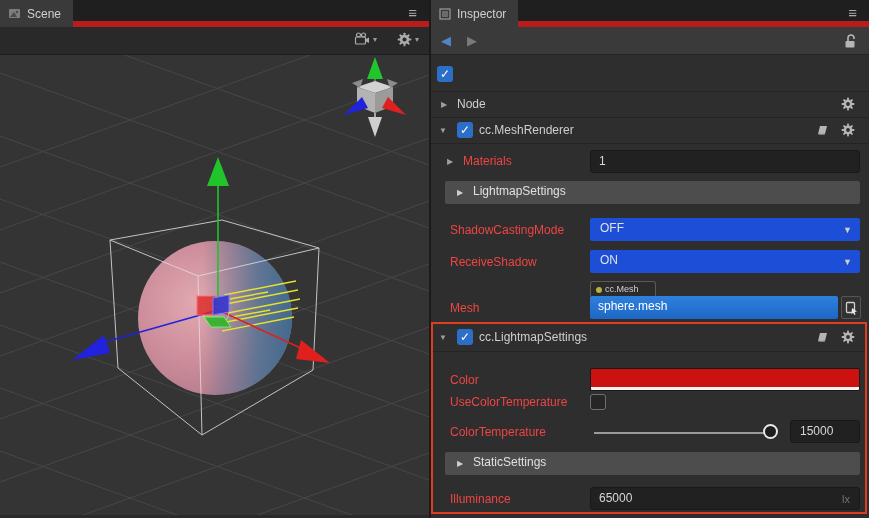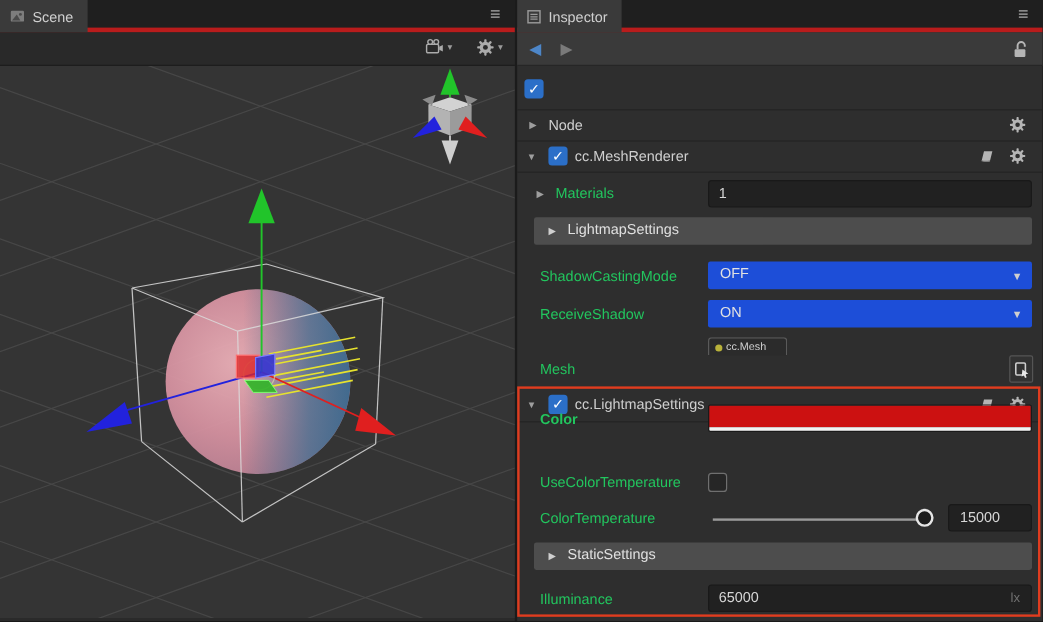--- a/index.html
+++ b/index.html
@@ -2,40 +2,40 @@
 <html><head>
 <meta charset="utf-8">
 <style>
   * { margin:0; padding:0; box-sizing:border-box; }
   html,body { background:#111; }
   body { font-family:"Liberation Sans", sans-serif; }
   #stage { position:relative; width:869px; height:518px; background:#1b1b1b; overflow:hidden;
            color:#c8c8c8; font-size:12px; }
 
   
-  .tabbar { position:absolute; top:0; height:27px; background:#1f1f1f; border-bottom:4px solid #b91c1c; }
+  .tabbar { position:absolute; top:0; height:27px; background:#1f1f1f; border-bottom:6px solid #b91c1c; }
   .tab { position:absolute; top:0; left:0; height:27px; background:#3a3a3a; display:flex; align-items:center;
          gap:6px; padding:0 12px 0 8px; color:#cfcfcf; }
   .menu-glyph { position:absolute; right:12px; top:4px; font-size:15px; color:#a8a8a8; }
 
   .toolbar-row { position:absolute; top:27px; height:28px; width:100%; }
 
   
   #scene-panel { position:absolute; left:0; top:0; width:429px; height:518px; background:#2a2a2a; }
   #scene-panel .toolbar-row { background:#292929; border-bottom:1px solid #1d1d1d; }
   .tool-group { position:absolute; top:5px; display:flex; align-items:center; gap:3px; color:#ababab; }
   .dd-arrow-sm { font-size:8px; color:#9a9a9a; }
   #scene-viewport { position:absolute; left:0; top:55px; width:429px; height:460px; background:#343434; }
 
   
   #inspector-panel { position:absolute; left:431px; top:0; width:438px; height:518px; background:#2e2e2e; }
   #inspector-panel .toolbar-row { background:#3a3a3a; border-bottom:1px solid #262626; }
   .nav-arrow { position:absolute; top:6px; font-size:13px; }
   .row { position:absolute; left:0; width:438px; height:26px; }
-  .row-label { position:absolute; left:19px; top:5px; color:#22c55e; }
+  .row-label { position:absolute; left:19px; top:5px; color:#ef4444; }
   .tri { color:#9e9e9e; font-size:8px; position:absolute; top:8px; }
   .chk { position:absolute; width:16px; height:16px; border-radius:3px; background:#2b6fc8;
          color:#fff; font-size:12px; line-height:16px; text-align:center; }
   .chk.empty { background:#262626; border:1px solid #6f6f6f; }
   .field { position:absolute; left:159px; width:270px; height:23px; background:#212121;
            border:1px solid #191919; border-radius:3px; color:#d6d6d6; padding:3px 8px 0 8px; }
   .dropdown { position:absolute; left:159px; width:270px; height:23px; background:#1d4ed8;
               border-radius:2px; color:#e2e2e2; padding:3px 8px 0 10px; }
   .dropdown .dd-caret { position:absolute; right:8px; top:7px; font-size:9px; color:#cfcfcf; }
   .subsection { position:absolute; left:14px; width:415px; height:23px; background:#4d4d4d;
@@ -337,20 +337,21 @@
         <span class="dd-caret">▼</span>
       </div>
     </div>
 
     <div class="row" style="top:296px;height:24px;">
       <span class="row-label">Mesh</span>
       <div id="mesh-badge">
         <span class="dot"></span>
         <span>cc.Mesh</span>
       </div>
+      <div id="mesh-field">sphere.mesh</div>
       <div id="mesh-picker">
         <svg width="13" height="14" viewBox="0 0 13 14">
             <rect x="1.5" y="1.5" width="8" height="10" rx="1" fill="none" stroke="#cfcfcf" stroke-width="1.3"></rect>
             <polygon points="7,7 12,10.5 9.4,10.9 10.6,13.3 9.2,13.9 8.1,11.5 6.4,13" fill="#e8e8e8"></polygon>
           </svg>
       </div>
     </div>
 
     <div class="row" style="top:325px;">
       <span class="tri" style="left:8px;">▼</span>
@@ -376,21 +377,21 @@
                 <rect x="6.1" y="0.6" width="1.8" height="3.1" rx="0.6" transform="rotate(315 7 7)"></rect>
                 <circle cx="7" cy="7" r="4.4"></circle>
                 <circle cx="7" cy="7" r="1.9" fill="#2e2e2e"></circle>
               </g>
             </svg>
         </span>
       </span>
     </div>
     <div class="sep" style="top:351px;width:436px;"></div>
 
-    <div class="row" style="top:337px;font-weight:bold;">
+    <div class="row" style="top:368px;">
       <span class="row-label">Color</span>
       <div id="color-swatch">
         <div class="rgb" style="background:#cc1111;"></div>
         <div class="alpha"></div>
       </div>
     </div>
 
     <div class="row" style="top:390px;">
       <span class="row-label">UseColorTemperature</span>
       <span class="chk empty" style="left:159px;top:4px;"></span>

